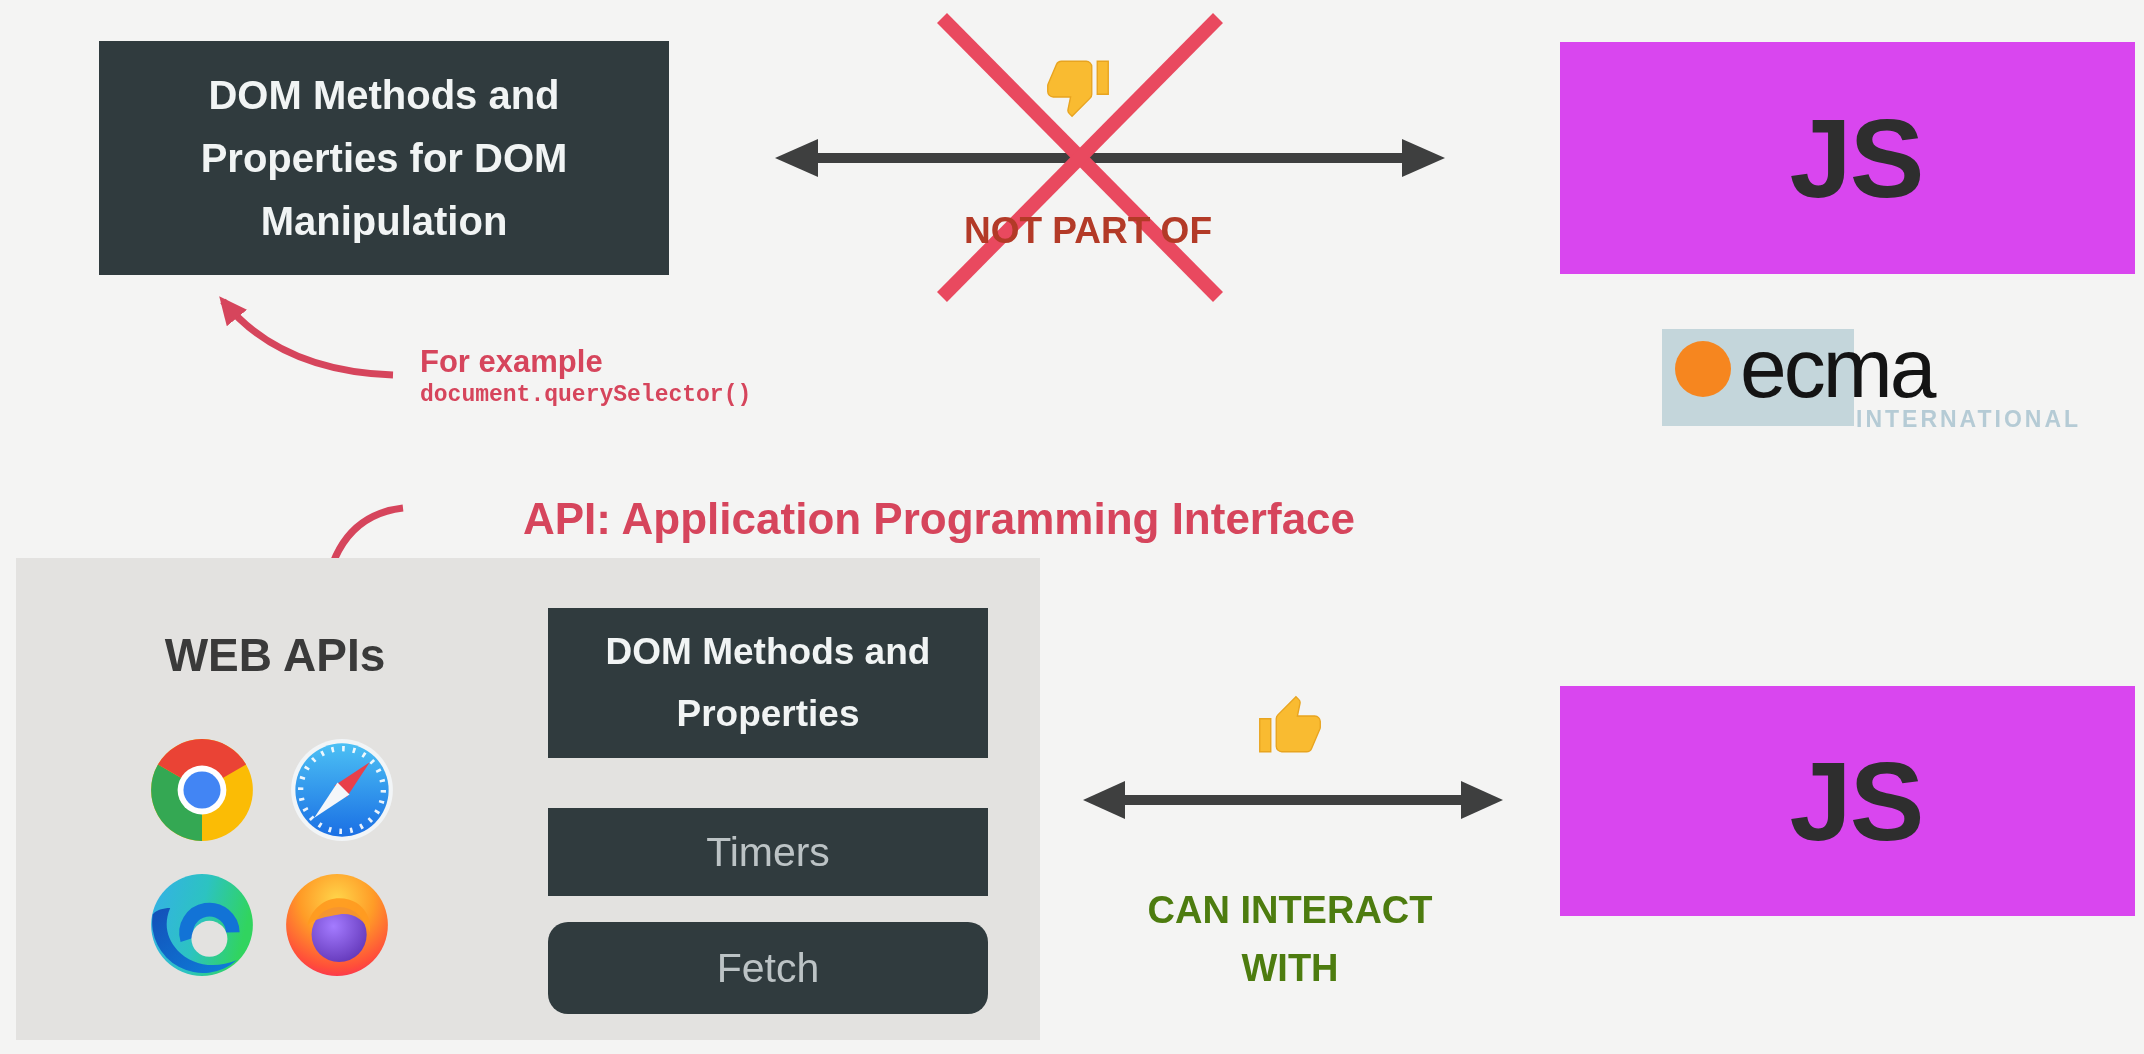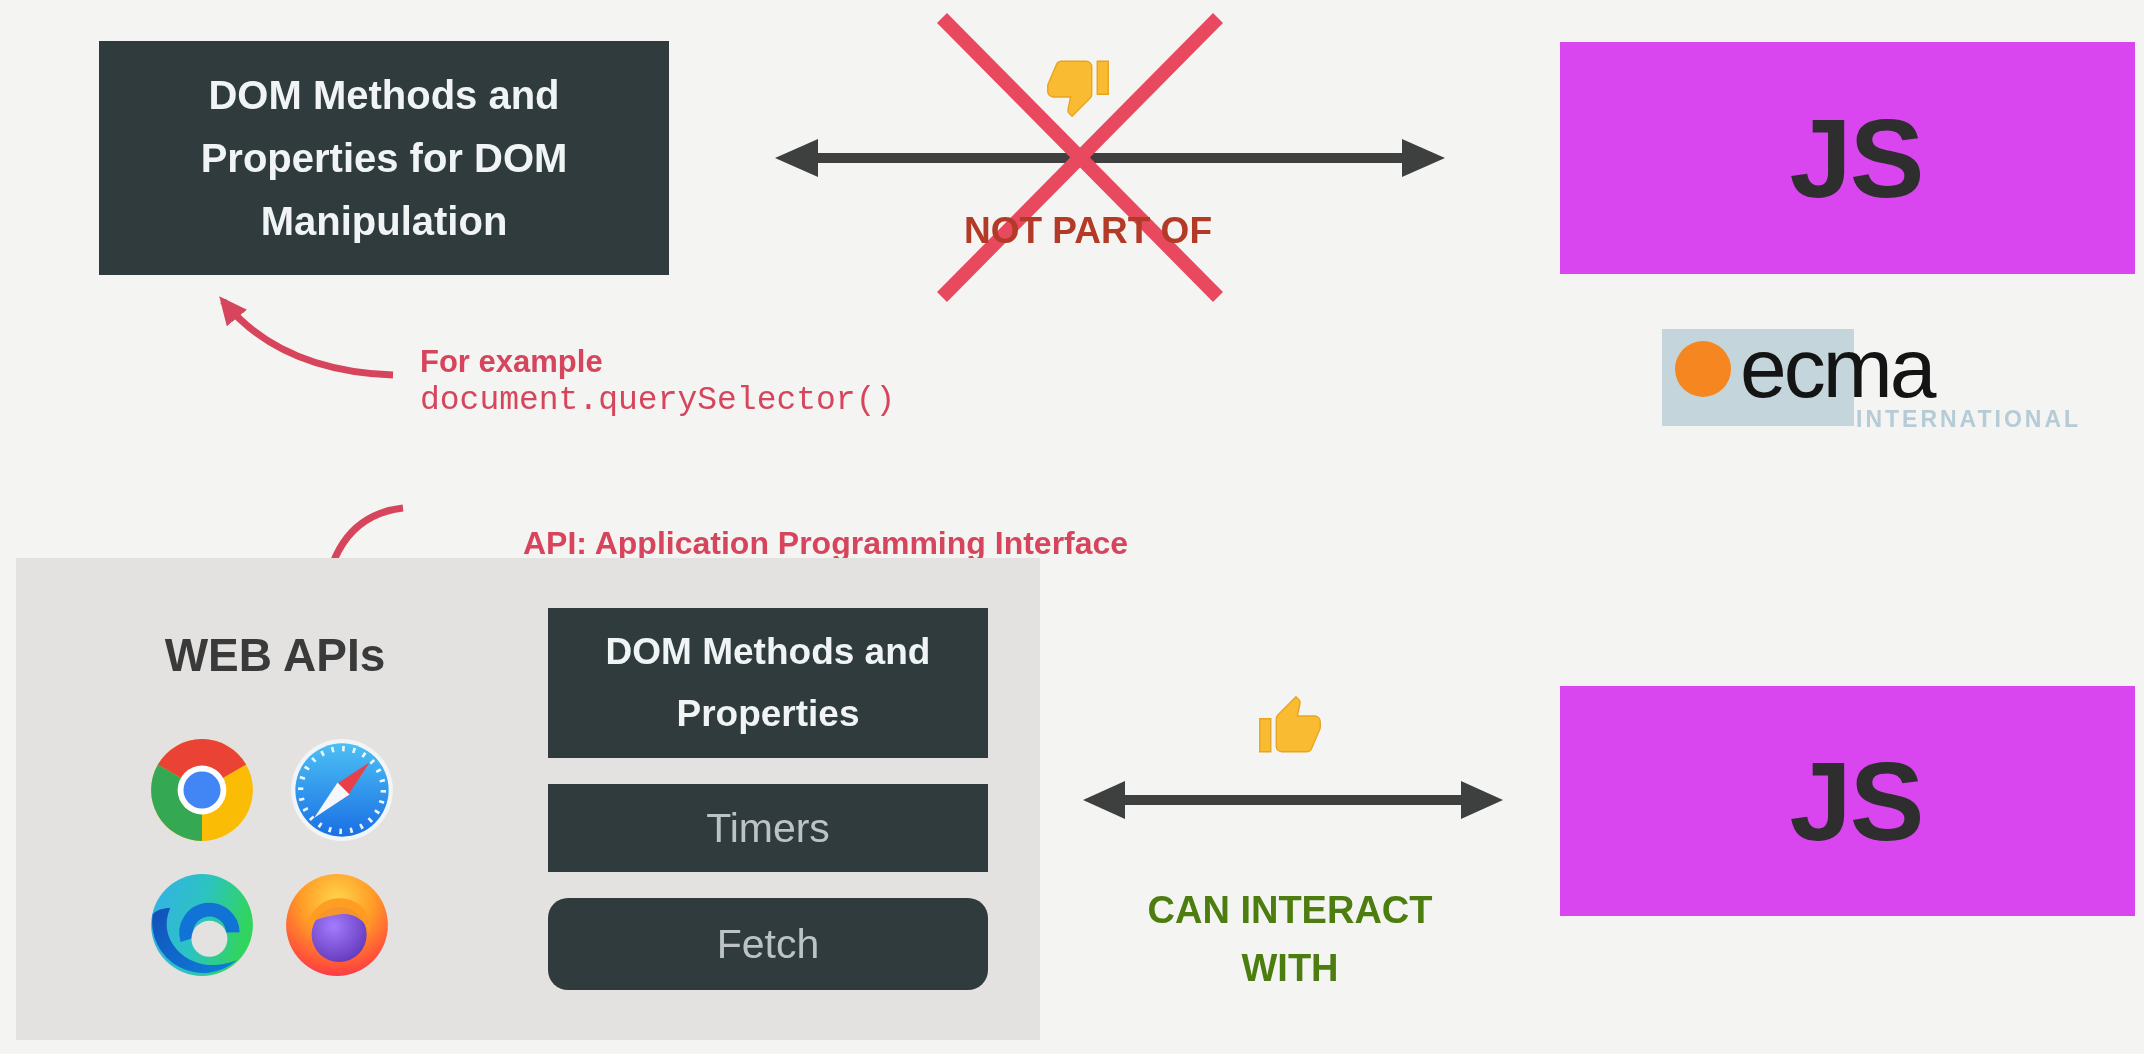--- a/index.html
+++ b/index.html
@@ -37,24 +37,24 @@
   }
   #can-interact{
     left:1125px;top:881px;width:330px;text-align:center;
     color:#4d7c0f;font-weight:bold;font-size:38px;line-height:58px;
   }
 
   
   .red-note{color:#d6455c;font-weight:bold;}
   #example-intro{left:420px;top:344px;font-size:31px;}
   #example-code{
-    left:420px;top:382px;font-size:33px;font-weight:normal;
+    left:420px;top:382px;font-size:23px;font-weight:bold;
     font-family:"Liberation Mono","DejaVu Sans Mono",monospace;color:#d6455c;
   }
-  #api-note{left:523px;top:494px;font-size:32px;margin-top:31px;}
+  #api-note{left:523px;top:494px;font-size:44px;}
 
   
   #ecma-square{left:1662px;top:329px;width:192px;height:97px;background:#c4d6db;}
   #ecma-dot{left:1675px;top:341px;width:56px;height:56px;border-radius:50%;background:#f6861f;}
   #ecma-wordmark{
     left:1740px;top:326px;font-size:84px;font-weight:normal;color:#141414;
     letter-spacing:-3px;line-height:84px;
   }
   #ecma-subtitle{
     left:1856px;top:406px;font-size:23px;font-weight:bold;color:#b5cbd5;letter-spacing:3px;
@@ -67,21 +67,21 @@
 
   .browser-icon{width:106px;height:106px;}
   #chrome-icon{left:149px;top:737px;}
   #safari-icon{left:289px;top:737px;}
   #edge-icon{left:149px;top:872px;}
   #firefox-icon{left:284px;top:872px;}
 
   #panel-dom-box{left:548px;top:608px;width:440px;height:150px;font-size:37px;font-weight:bold;line-height:62px;}
   .panel-plain-box{
     left:548px;width:440px;height:88px;background:#303b3e;color:#bcc3c5;
-    display:flex;align-items:center;justify-content:center;font-size:41px;
+    display:flex;align-items:center;justify-content:center;font-size:41px;margin-top:24px;
   }
   #panel-timers-box{top:784px;}
   #panel-fetch-box{top:898px;height:92px;border-radius:20px;}
 
   svg{display:block;}
 </style>
 </head>
 <body>
 
 <div id="stage">

